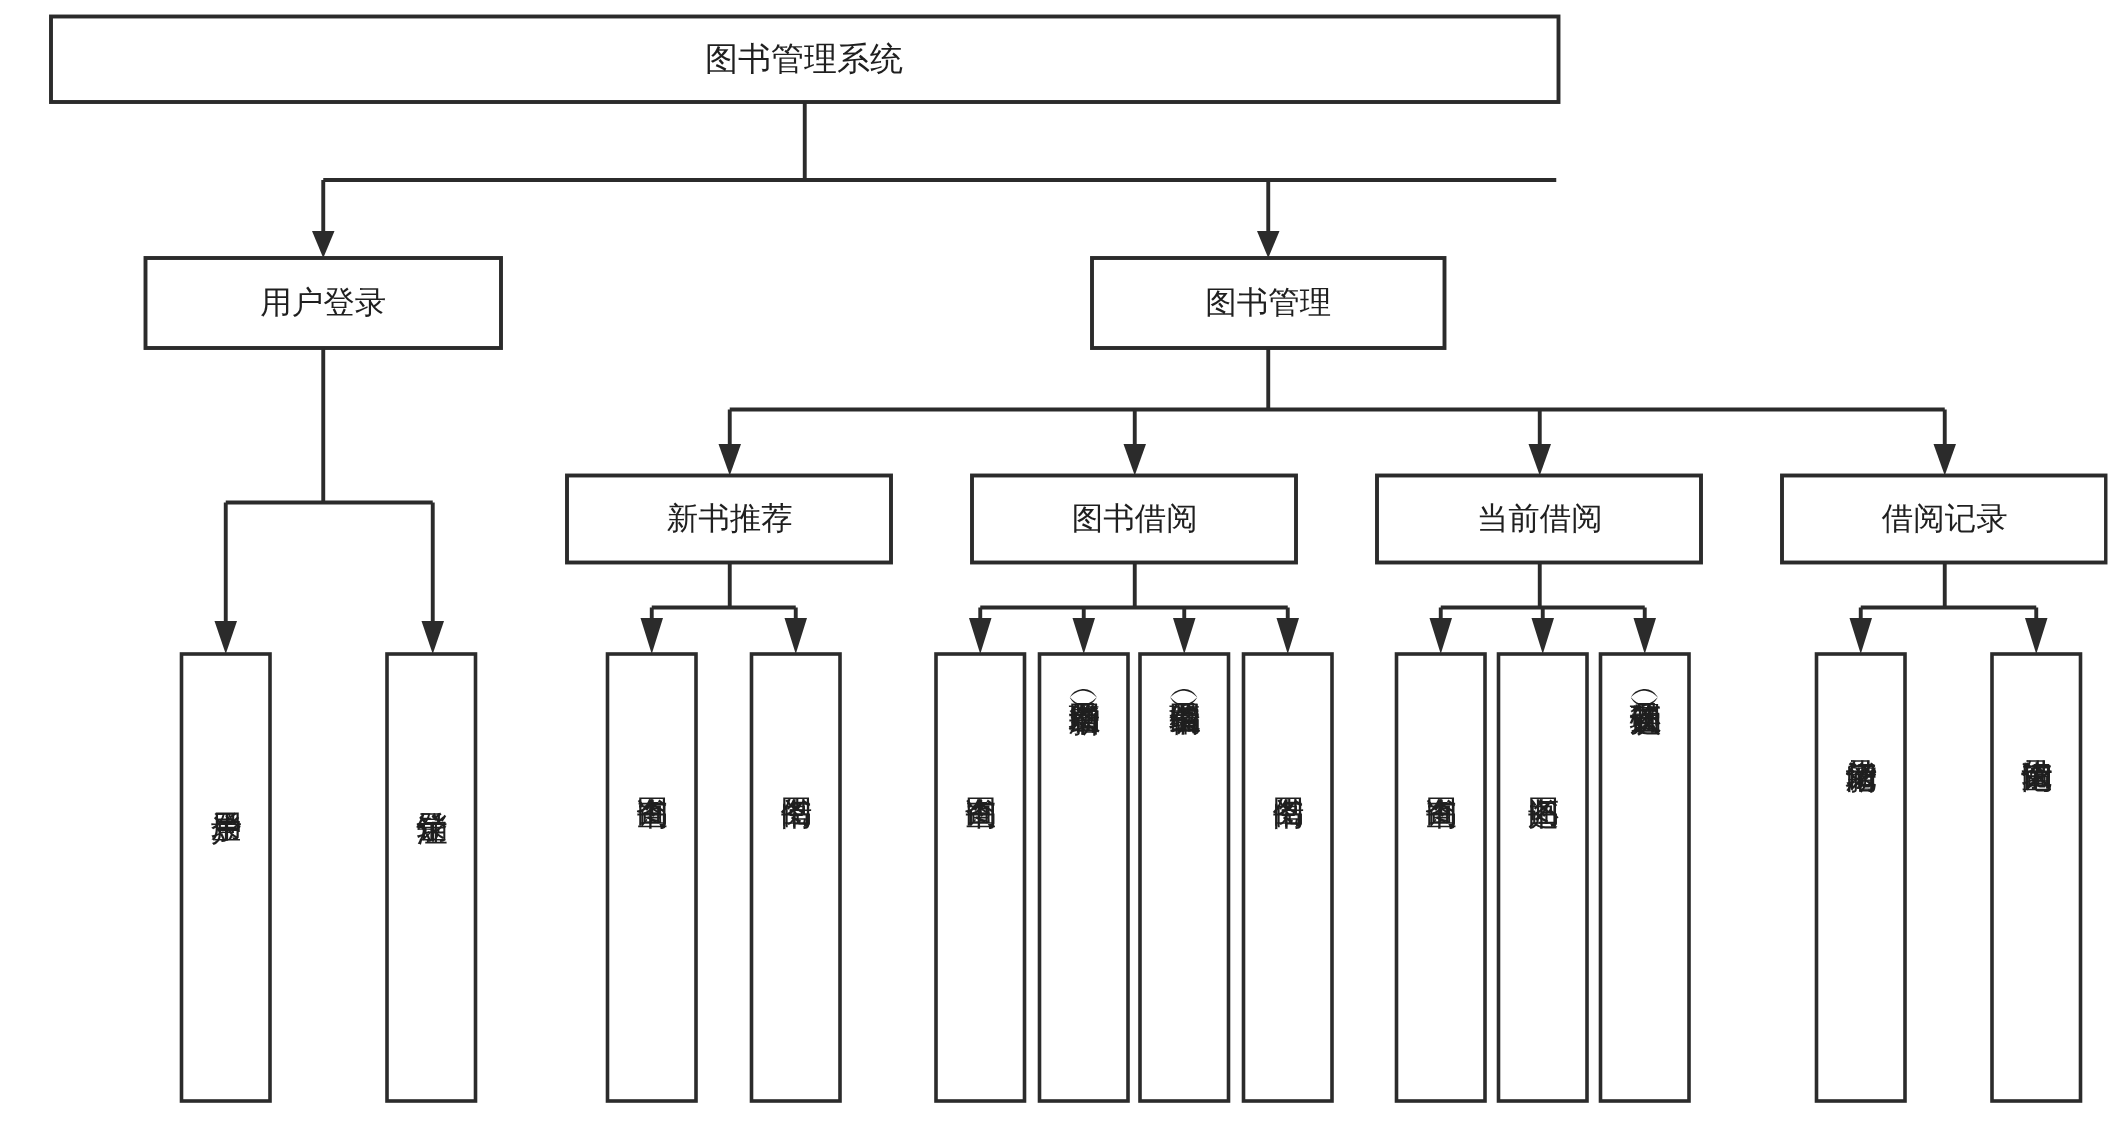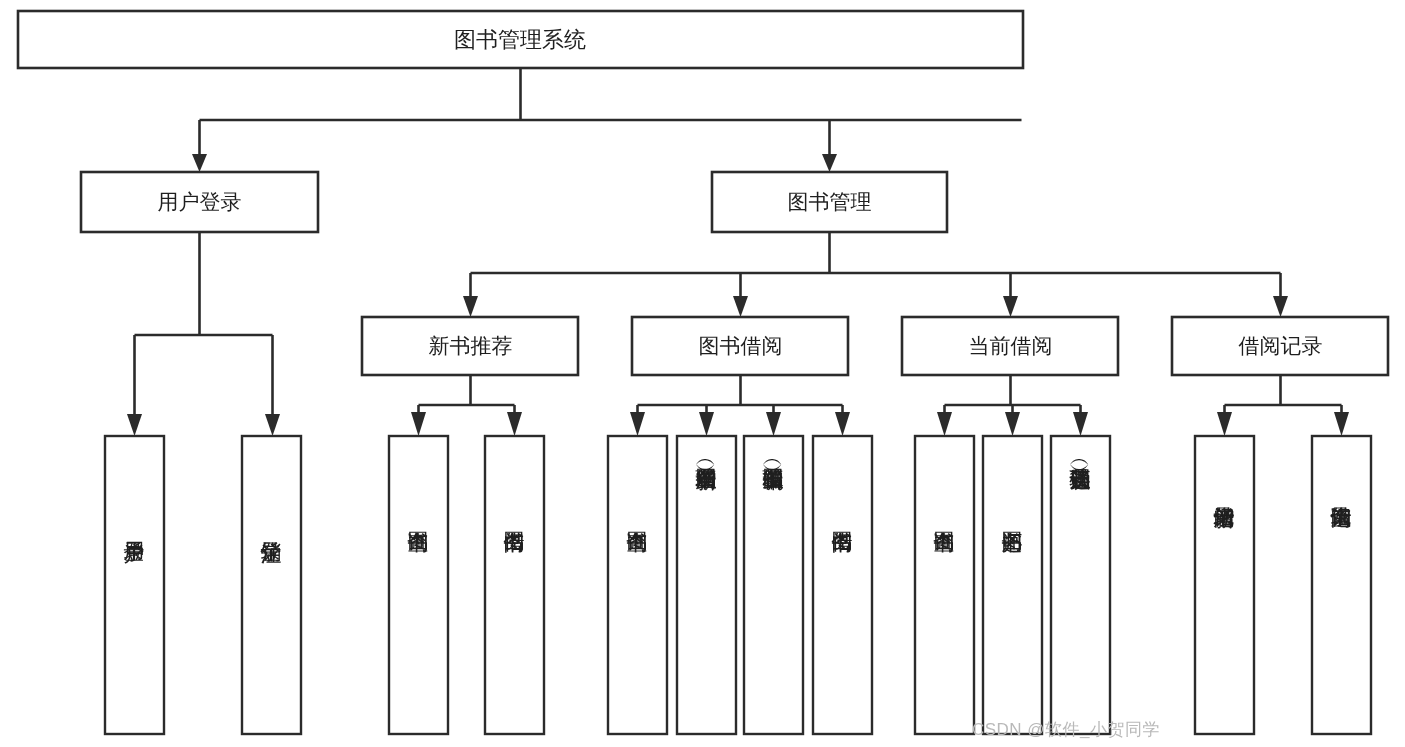--- a/index.html
+++ b/index.html
@@ -12,20 +12,21 @@
     height: 747px;
     font-family: "Liberation Sans", "DejaVu Sans", sans-serif;
     overflow: hidden;
     position: relative;
   }
   #diagram-root {
     position: relative;
     width: 1170px;
     height: 747px;
     background: #ffffff;
+    margin-left: 16px;
   }
   svg.flowchart {
     position: absolute;
     left: 0;
     top: 0;
     width: 1405px;
     height: 747px;
     display: block;
   }
   .node-rect {
@@ -227,15 +228,14 @@
       <rect class="node-rect thin" x="1195" y="436" width="59" height="298"></rect>
       <text class="vlabel" x="1224.5" y="490" writing-mode="tb" glyph-orientation-vertical="0">新增借阅记录</text>
     </g>
     <g>
       <rect class="node-rect thin" x="1312" y="436" width="59" height="298"></rect>
       <text class="vlabel" x="1341.5" y="490" writing-mode="tb" glyph-orientation-vertical="0">查询借阅记录</text>
     </g>
 
   </svg>
 
-  <div class="watermark">CSDN @软件_小贺同学</div>
 
 </div>
 
 </body></html>

